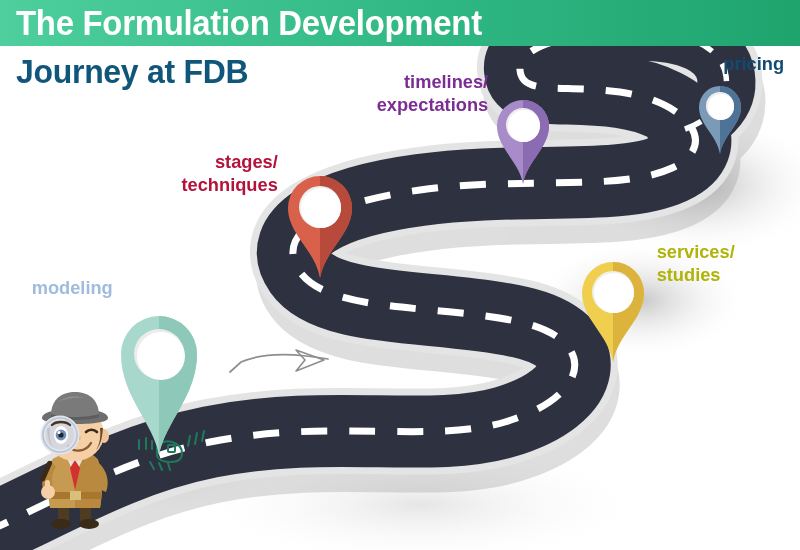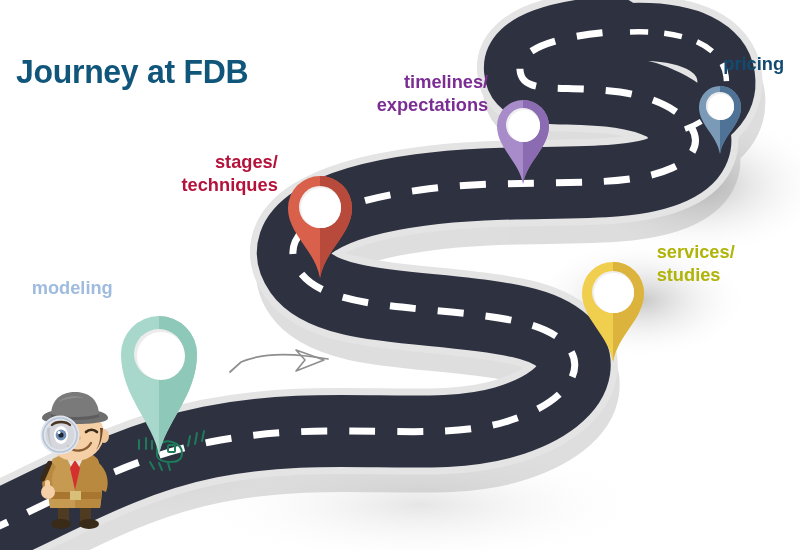--- a/index.html
+++ b/index.html
@@ -170,20 +170,33 @@
 
     <g stroke="#1d7a5a" fill="none" stroke-width="2" stroke-linecap="round">
       <path d="M 157 448 q 6 -9 15 -6 q 10 3 10 11 q 0 9 -11 9 q -12 0 -14 -6 z"></path>
       <rect x="168" y="445" width="7" height="7" rx="1"></rect>
       <path d="M 139 440 l 0 9 M 146 438 l 0 11 M 152 441 l 0 8"></path>
       <path d="M 190 436 l -2 10 M 197 433 l -2 11 M 204 431 l -2 10"></path>
       <path d="M 150 462 l 4 7 M 159 463 l 3 7 M 168 463 l 2 7"></path>
     </g>
   </svg>
 
+  <div class="headerbar">
+    <svg class="headerbar-bg" viewBox="0 0 800 46" preserveAspectRatio="none">
+      <defs>
+        <linearGradient id="hdrGrad" x1="0" y1="0" x2="1" y2="0">
+          <stop offset="0%" stop-color="#4ecf9d"></stop>
+          <stop offset="55%" stop-color="#2fb783"></stop>
+          <stop offset="100%" stop-color="#1fa46e"></stop>
+        </linearGradient>
+      </defs>
+      <rect x="0" y="0" width="800" height="46" fill="url(#hdrGrad)"></rect>
+    </svg>
+    <div class="title-text">The Formulation Development</div>
+  </div>
 
   <div class="subtitle-text">Journey at FDB</div>
 
   <svg class="pin-svg" style="left:113px;top:292px;width:92px;height:165px;" viewBox="0 0 92 165">
     <path d="M46 163 C 40 130, 8 104, 8 62 A 38 38 0 0 1 84 62 C 84 104, 52 130, 46 163 Z" fill="#a8d8cb"></path>
     <path d="M46 163 C 52 130, 84 104, 84 62 A 38 38 0 0 0 46 24 Z" fill="#8ec8b8"></path>
     <circle cx="46" cy="62" r="25" fill="#ececec"></circle>
     <circle cx="48" cy="64" r="24" fill="#ffffff"></circle>
   </svg>
   <div class="pin-label lbl-modeling">modeling</div>

